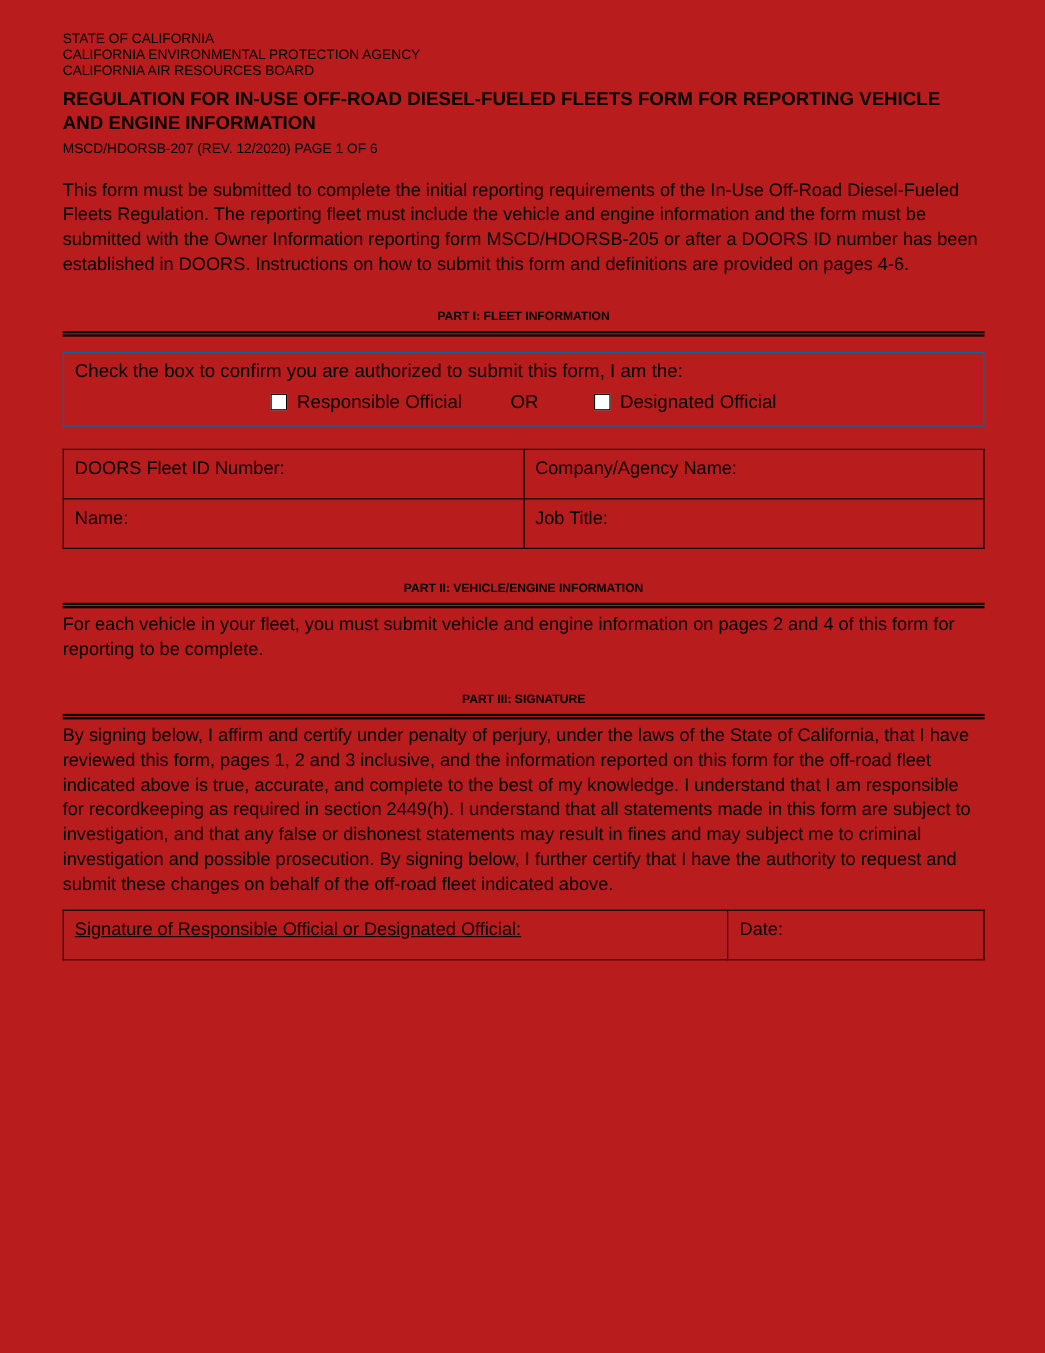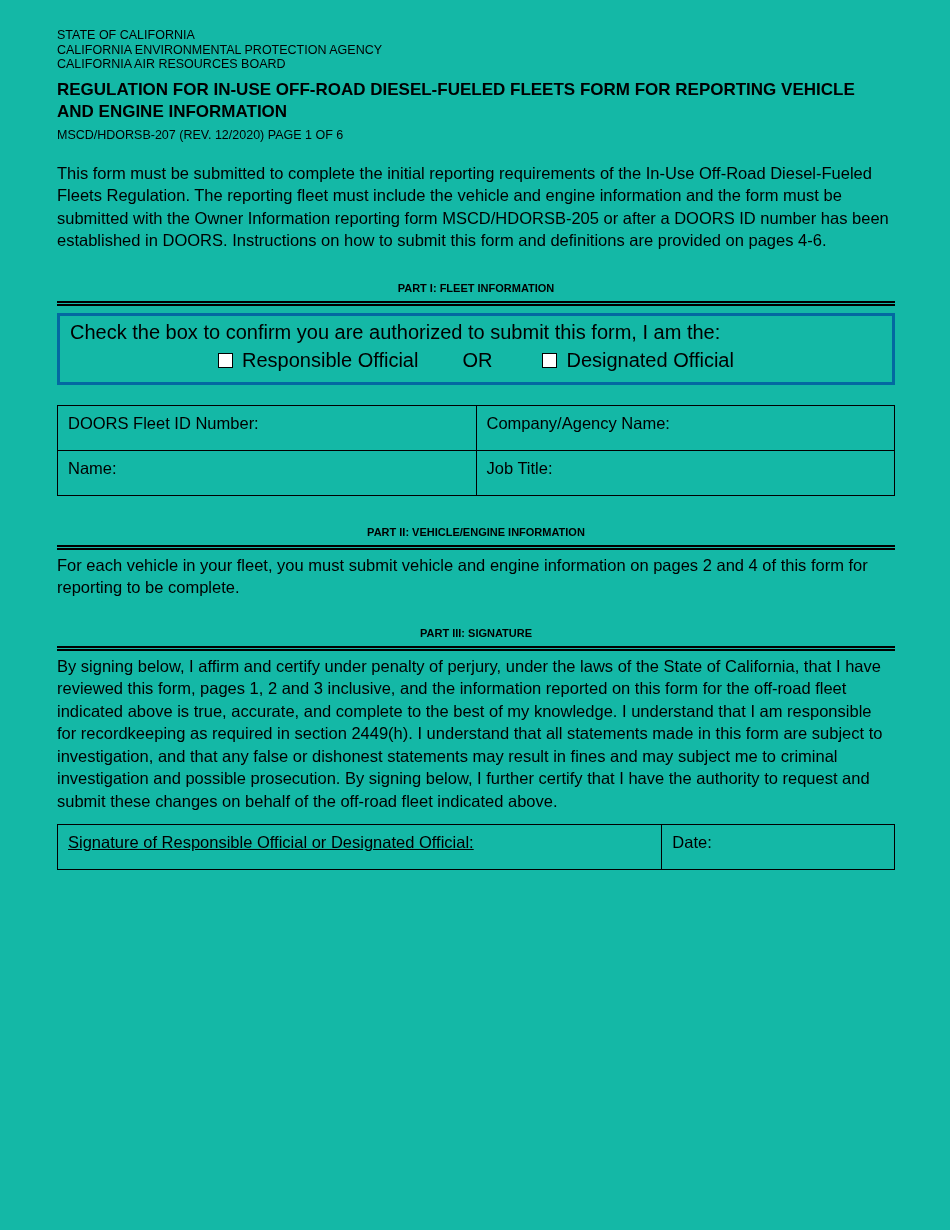--- a/index.html
+++ b/index.html
@@ -1,21 +1,21 @@
 <!DOCTYPE html>
 <html><head>
 <meta charset="utf-8">
 <style>
   * { box-sizing: border-box; }
   html, body { margin: 0; padding: 0; background: #ffffff; }
   .page {
     position: relative;
     width: 950px;
     height: 1230px;
-    background: #14b8a6;
+    background: #b91c1c;
     color: #000000;
     font-family: "Liberation Sans", sans-serif;
     overflow: hidden;
   }
   .content {
     padding: 28px 55px 0 57px;
   }
   .hdr-small {
     font-size: 12.5px;
     line-height: 14.5px;
@@ -44,24 +44,24 @@
     margin-top: 26px;
     margin-bottom: 3px;
   }
   .part-heading.tight { margin-top: 24px; }
   .heavy-rule {
     height: 5px;
     border-top: 2px solid #000;
     border-bottom: 2px solid #000;
   }
   .confirm-box {
-    margin-top: 7px;
-    border: 3px solid #0369a1;
+    margin-top: 14px;
+    border: 1px solid #0369a1;
     padding: 5px 10px 10px 10px;
-    font-size: 20px;
+    font-size: 17px;
     line-height: 23px;
   }
   .checkbox-row {
     display: flex;
     align-items: center;
     margin-top: 5px;
     justify-content: center;
   }
   .checkbox {
     width: 15px;

